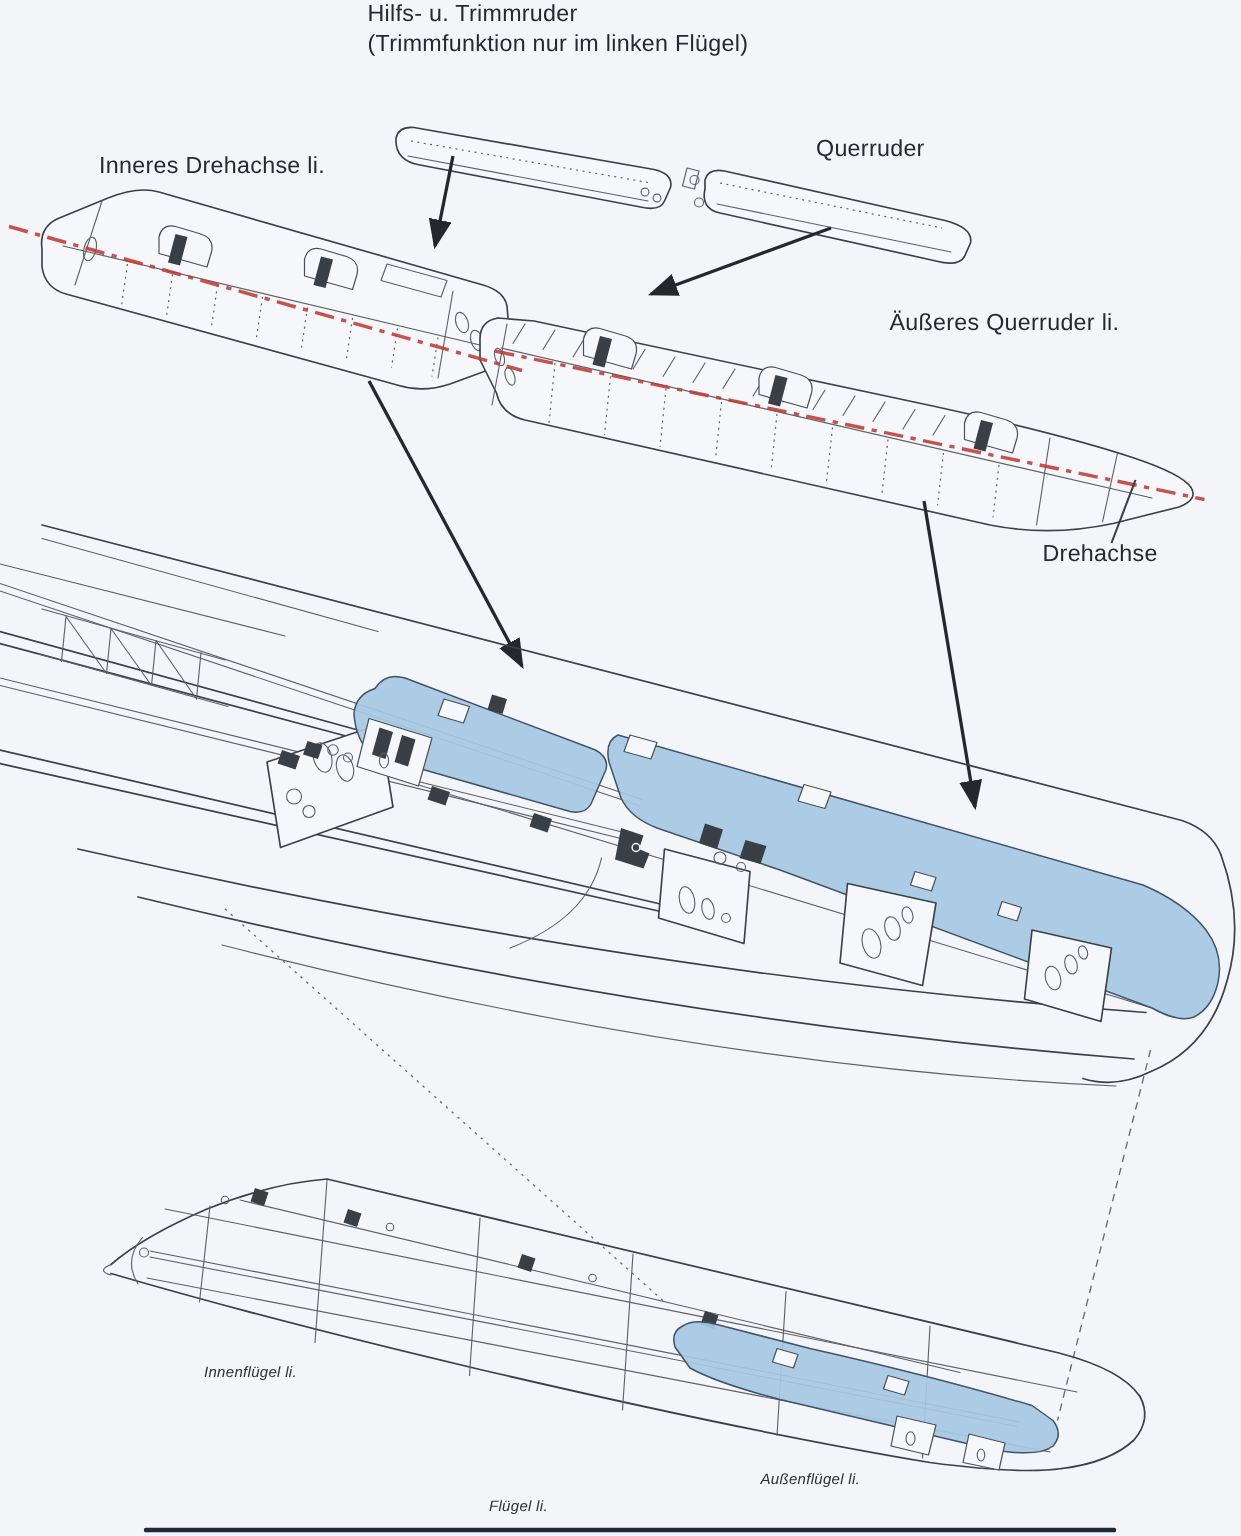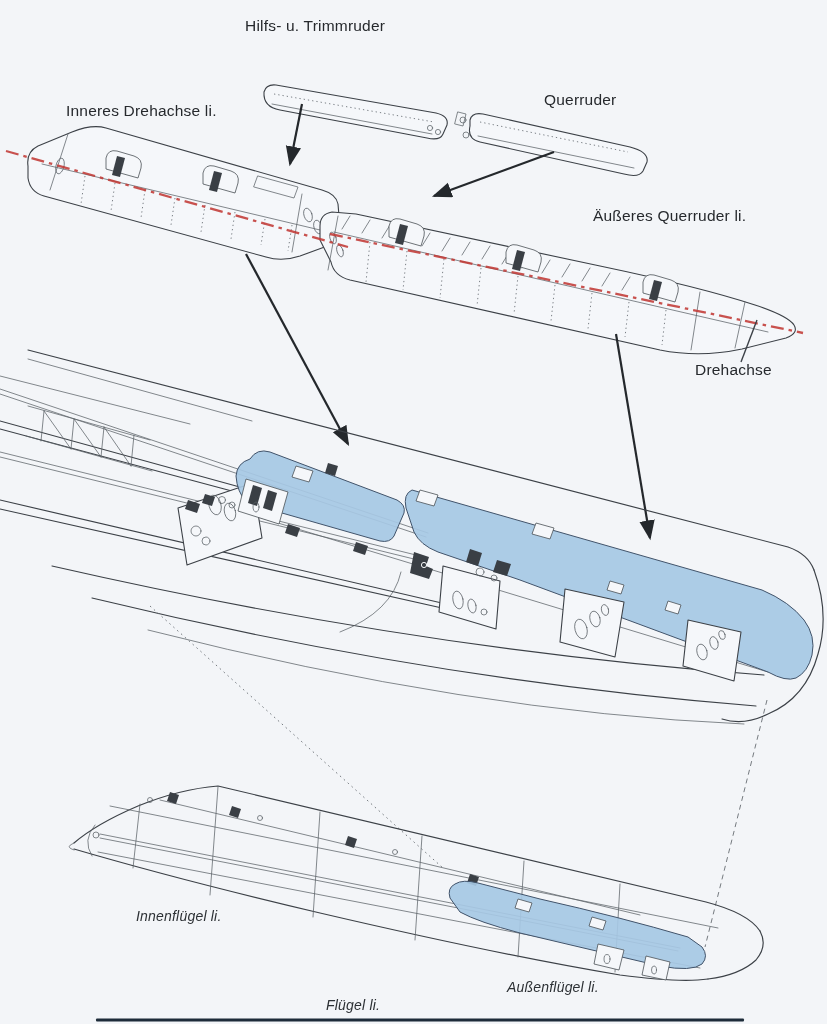--- a/index.html
+++ b/index.html
@@ -18,21 +18,21 @@
   .paperfill{fill:#f5f7fa;stroke:#3c4147;stroke-width:1.1;stroke-linejoin:round;}
   .paperfill2{fill:#f5f7fa;stroke:#4a5056;stroke-width:0.8;stroke-linejoin:round;}
   .darkfit{fill:#3a3f45;stroke:none;}
   .blue{stroke:#41536a;stroke-width:1;stroke-linejoin:round;fill-opacity:0.92;}
   .redline{fill:none;stroke-width:2.3;stroke-dasharray:13 5 3.5 5;opacity:0.88;}
   .arrow{fill:none;stroke:#24282c;stroke-width:2.2;marker-end:url(#ah);}
   .leader{fill:none;stroke:#3c4147;stroke-width:1.4;}
   .leaddot{fill:none;stroke:#666c72;stroke-width:0.9;stroke-dasharray:1.6 3.6;}
   .leaddash{fill:none;stroke:#666c72;stroke-width:0.9;stroke-dasharray:5 4;}
   .label{position:absolute;color:#26292d;font-size:15.5px;line-height:20px;letter-spacing:0.2px;white-space:nowrap;}
-  .label.it{font-style:italic;font-size:14px;color:#2c3034;}
+  .label.it{font-style:italic;font-size:10px;color:#2c3034;}
 </style>
 </head>
 <body>
 
 <div class="page">
 
   <svg class="fig" width="827" height="1024" viewBox="0 0 827 1024">
     <defs>
       <marker id="ah" markerWidth="11" markerHeight="9" refX="8" refY="3.5" orient="auto">
         <path d="M0,0 L9,3.5 L0,7 Z" fill="#24282c"></path>
@@ -216,22 +216,23 @@
       </g>
       <g>
         <path class="paperfill2" d="M 646,956 L 670,962 L 666,980 L 642,975 Z"></path>
         <ellipse class="ink2" cx="654" cy="970" rx="2.5" ry="4"></ellipse>
       </g>
     </g>
 
     <rect x="96" y="1018.5" width="648" height="3" rx="1" fill="#1d2b39"></rect>
   </svg>
 
-  <div class="label" style="left:245px;top:16px;">
+  <div class="label" style="left:245px;top:0;">
     <div>Hilfs- u. Trimmruder</div>
+    <div>(Trimmfunktion nur im linken Flügel)</div>
   </div>
   <div class="label" style="left:544px;top:90px;">Querruder</div>
   <div class="label" style="left:66px;top:101px;">Inneres Drehachse li.</div>
   <div class="label" style="left:593px;top:206px;">Äußeres Querruder li.</div>
   <div class="label" style="left:695px;top:360px;text-align:right;">Drehachse</div>
   <div class="label it" style="left:136px;top:906px;">Innenflügel li.</div>
   <div class="label it" style="left:481px;top:977px;margin-left:26px;">Außenflügel li.</div>
   <div class="label it" style="left:326px;top:995px;">Flügel li.</div>
 </div>
 

